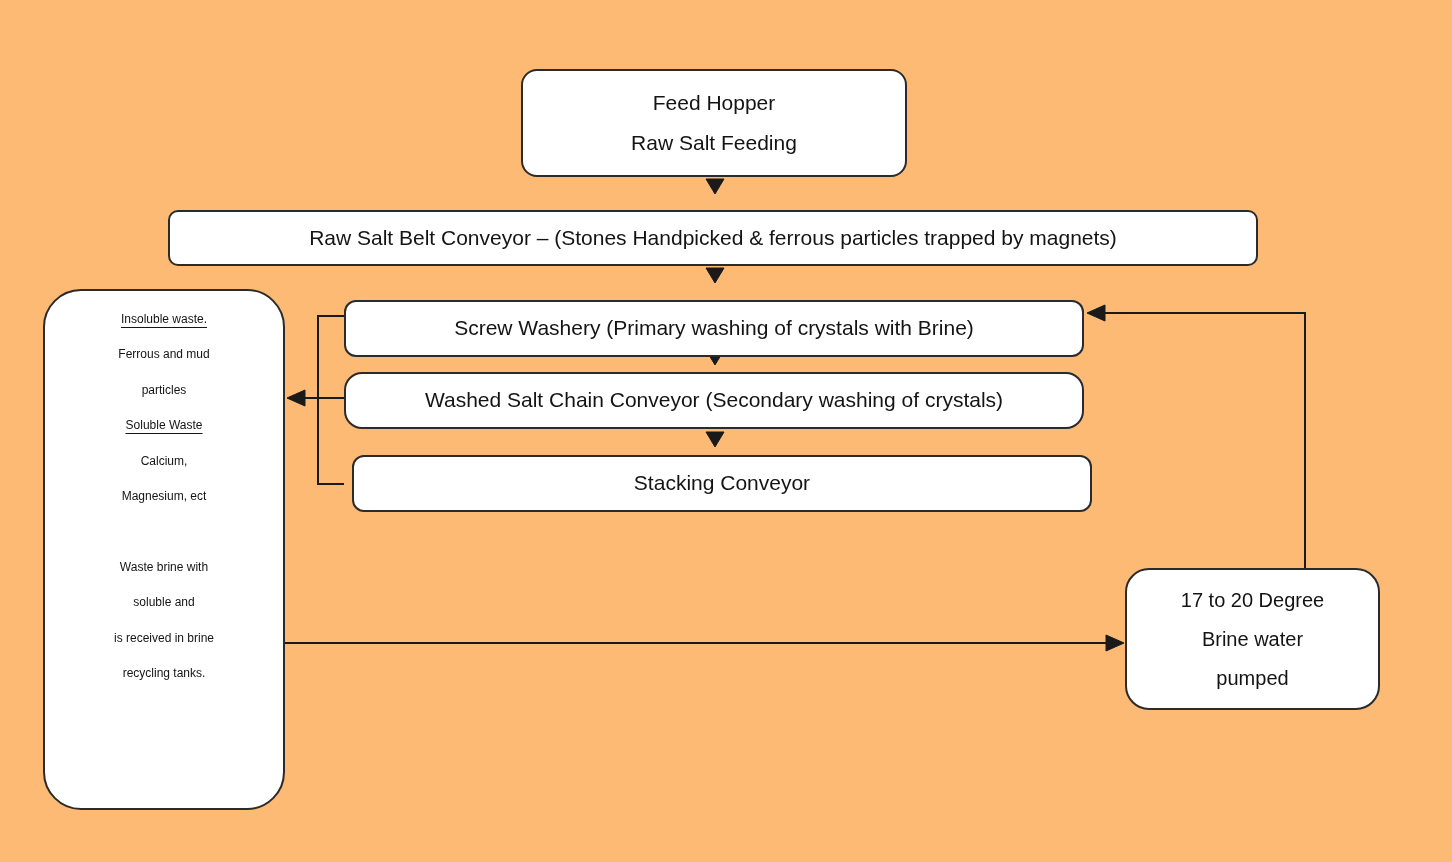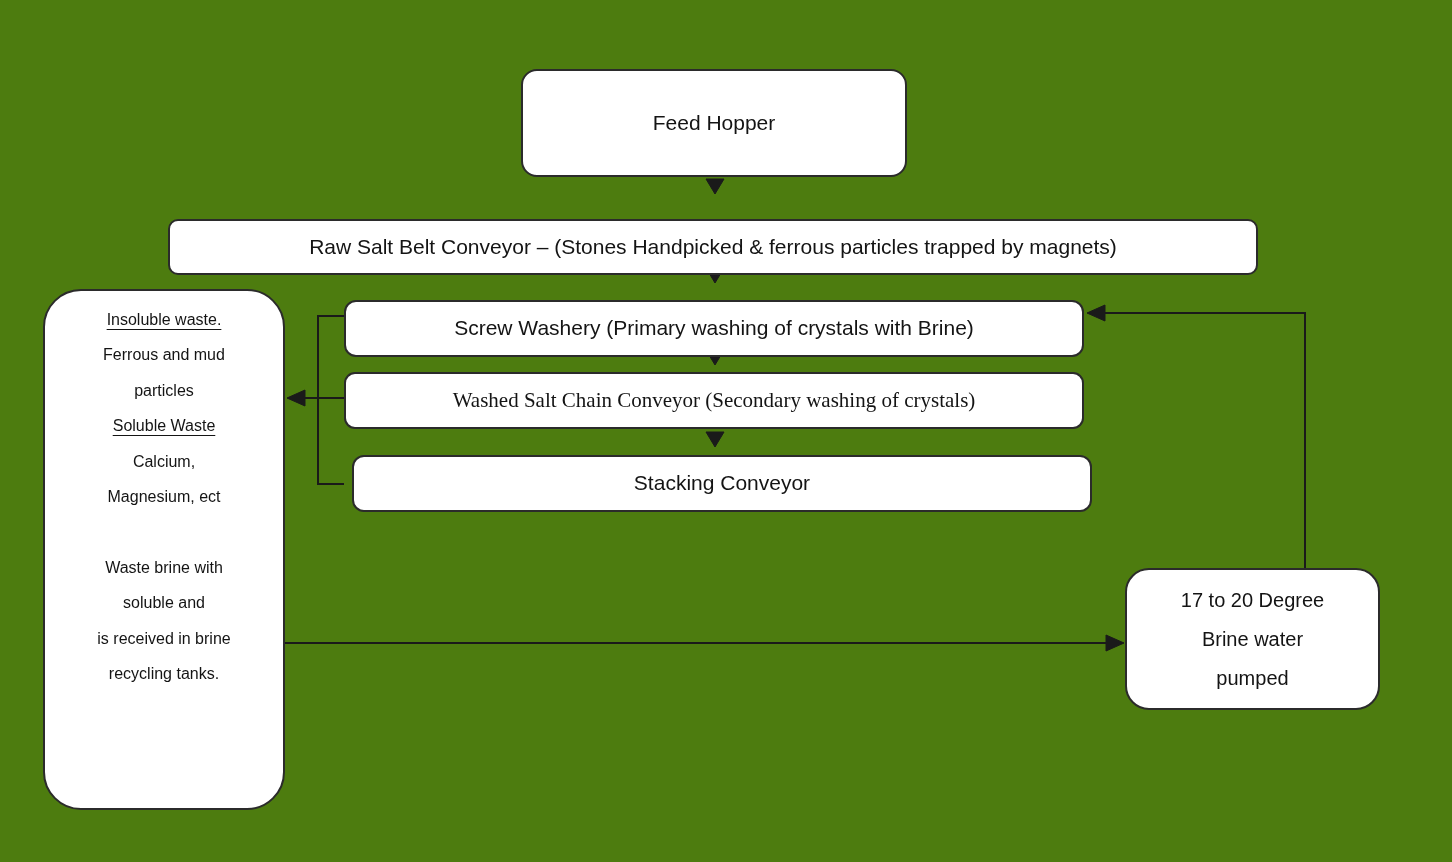--- a/index.html
+++ b/index.html
@@ -4,21 +4,21 @@
 <style>
   html, body {
     margin: 0;
     padding: 0;
     background: #ffffff;
   }
   #canvas {
     position: relative;
     width: 1452px;
     height: 862px;
-    background: #4d7c0f;
+    background: #fdba74;
     font-family: "Liberation Sans", "DejaVu Sans", sans-serif;
     color: #141414;
     overflow: hidden;
   }
   #connector-layer {
     position: absolute;
     left: 0;
     top: 0;
     width: 1452px;
     height: 862px;
@@ -39,42 +39,40 @@
     line-height: 1.35;
   }
   #feed-hopper {
     left: 521px; top: 69px; width: 386px; height: 108px;
     border-radius: 16px;
   }
   #feed-hopper .nline { line-height: 40px; }
   #belt-conveyor {
     left: 168px; top: 210px; width: 1090px; height: 56px;
     border-radius: 10px;
-    margin-top: 9px;
   }
   #screw-washery {
     left: 344px; top: 300px; width: 740px; height: 57px;
     border-radius: 12px;
   }
   #chain-conveyor {
     left: 344px; top: 372px; width: 740px; height: 57px;
-    border-radius: 11px;
-    font-family: Liberation Serif, serif;
+    border-radius: 18px;
   }
   #stacking-conveyor {
     left: 344px; top: 455px; width: 740px; height: 57px;
     border-radius: 12px;
     margin-left: 8px;
   }
   #waste-box {
     left: 43px; top: 289px; width: 242px; height: 521px;
     border-radius: 38px;
     justify-content: flex-start;
     padding-top: 11px;
-    font-size: 16px;
+    font-size: 12px;
   }
   .waste-line {
     height: 35.4px;
     line-height: 35.4px;
     white-space: nowrap;
   }
   .waste-line.u {
     text-decoration: underline;
     text-underline-offset: 4px;
   }
@@ -113,20 +111,21 @@
 
     <path class="edge" d="M285,643 H1108"></path>
     <polygon class="ahead" points="1124,643 1106,635 1106,651"></polygon>
 
     <path class="edge" d="M1305,568 V313 H1104"></path>
     <polygon class="ahead" points="1087,313 1105,305 1105,321"></polygon>
   </svg>
 
   <div class="node" id="feed-hopper">
     <div class="nline">Feed Hopper</div>
+    <div class="nline">Raw Salt Feeding</div>
   </div>
 
   <div class="node" id="belt-conveyor">
     <div class="nline">Raw Salt Belt Conveyor – (Stones Handpicked &amp; ferrous particles trapped by magnets)</div>
   </div>
 
   <div class="node" id="screw-washery">
     <div class="nline">Screw Washery (Primary washing of crystals with Brine)</div>
   </div>
 

